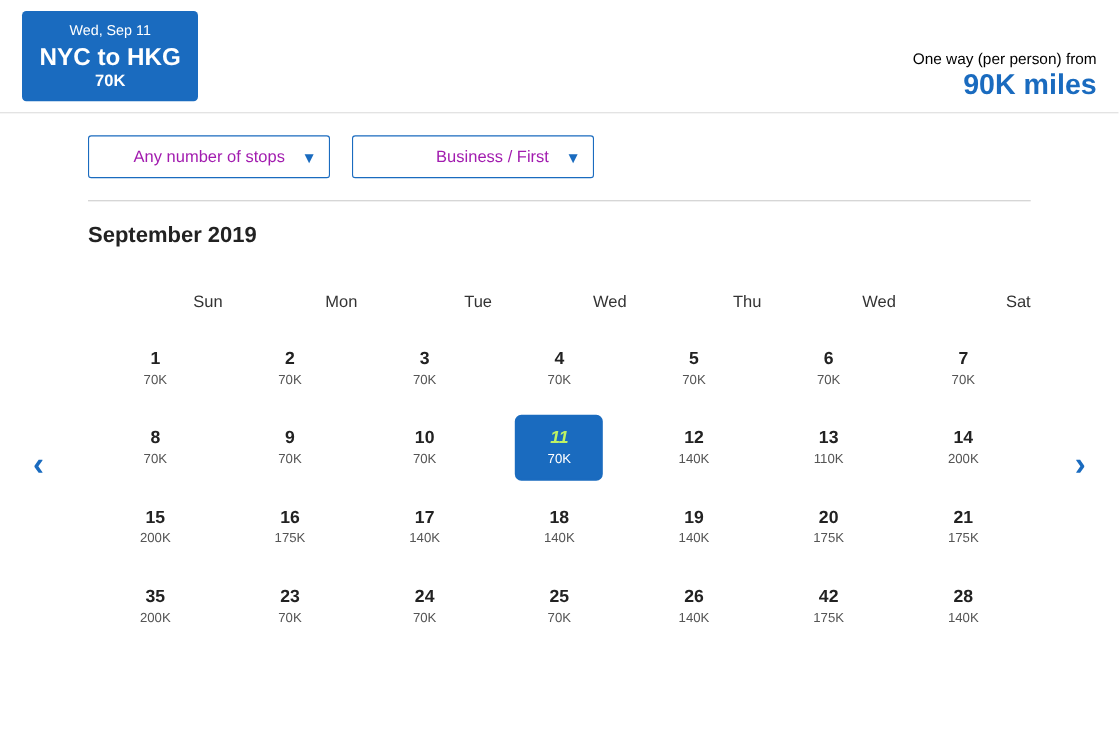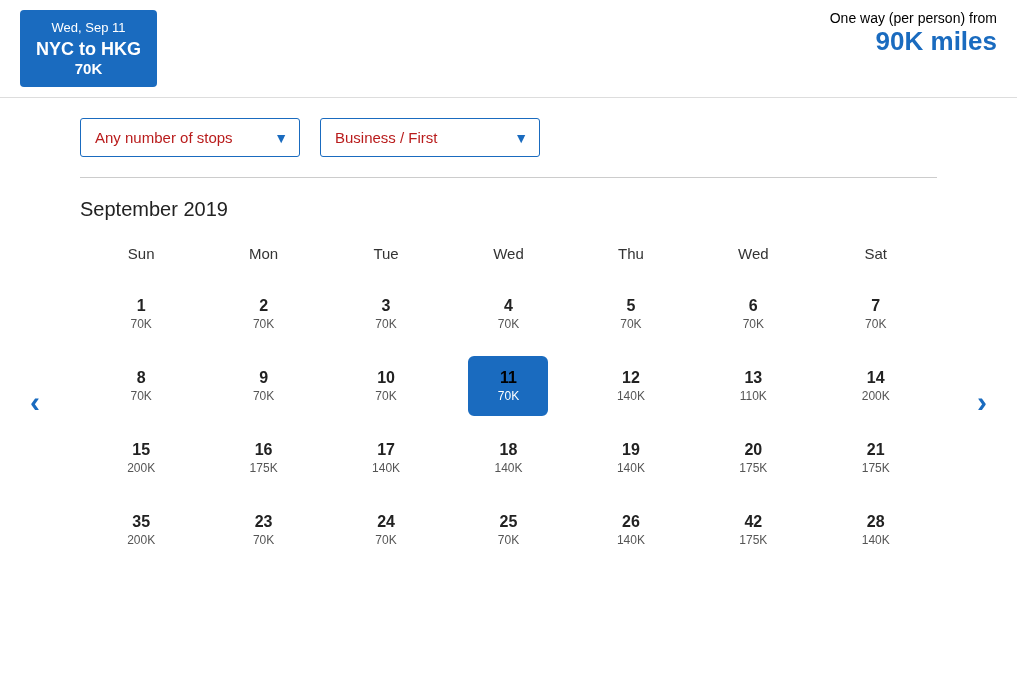--- a/index.html
+++ b/index.html
@@ -1,35 +1,35 @@
 <!DOCTYPE html>
 <html><head>
   <meta charset="utf-8">
   <style>
     * { box-sizing: border-box; margin: 0; padding: 0; }
     body { font-family: Arial, sans-serif; background: #fff; color: #333; }
 
     .header {
       display: flex;
-      align-items: flex-start;
+      align-items: flex-end;
       padding: 10px 20px;
       border-bottom: 1px solid #ddd;
       background: #fff;
     }
 
     .flight-badge {
       background: #1a6bbf;
       color: #fff;
       border-radius: 4px;
       padding: 10px 16px;
       text-align: center;
       min-width: 130px;
     }
     .flight-badge .date { font-size: 13px; margin-bottom: 4px; }
-    .flight-badge .route { font-size: 18px; font-weight: bold; }
+    .flight-badge .route { font-size: 22px; font-weight: bold; }
     .flight-badge .miles { font-size: 15px; font-weight: bold; }
 
     .price-info {
       margin-left: auto;
       text-align: right;
     }
     .price-info .label { font-size: 14px; color: #000000; }
     .price-info .miles-value { font-size: 26px; color: #1a6bbf; font-weight: bold; }
 
     .filters {
@@ -39,27 +39,28 @@
     }
 
     .filter-select {
       position: relative;
       display: inline-block;
     }
     .filter-select select {
       appearance: none;
       -webkit-appearance: none;
       border: 1.5px solid #1a6bbf;
-      color: #b91c1c;
+      color: #a21caf;
       background: #fff;
       padding: 10px 40px 10px 14px;
       font-size: 15px;
       border-radius: 3px;
       cursor: pointer;
       min-width: 220px;
+      text-align: right;
     }
     .filter-select .arrow {
       position: absolute;
       right: 12px;
       top: 50%;
       transform: translateY(-50%);
       color: #1a6bbf;
       pointer-events: none;
       font-size: 14px;
     }
@@ -69,22 +70,22 @@
       border-top: 1px solid #ccc;
       margin: 0 80px;
     }
 
     .calendar-section {
       padding: 20px 80px;
     }
 
     .month-title {
       font-size: 20px;
-      font-weight: normal;
-      margin-bottom: 16px;
+      font-weight: bold;
+      margin-bottom: 32px;
       color: #222;
     }
 
     .calendar-wrapper {
       position: relative;
     }
 
     .nav-arrow {
       position: absolute;
       top: 50%;
@@ -99,21 +100,21 @@
     }
     .nav-arrow.left { left: -60px; }
     .nav-arrow.right { right: -60px; }
 
     .calendar-grid {
       width: 100%;
       border-collapse: collapse;
     }
 
     .calendar-grid th {
-      text-align: center;
+      text-align: right;
       font-size: 15px;
       font-weight: normal;
       color: #333;
       padding: 8px 0 16px;
     }
 
     .calendar-grid td {
       text-align: center;
       padding: 6px 4px;
       vertical-align: middle;
@@ -142,21 +143,22 @@
       margin-top: 2px;
     }
 
     .day-cell.selected {
       background: #1a6bbf;
       border: 2px solid #1a6bbf;
       border-radius: 6px;
     }
 
     .day-cell.selected .day-num {
-      color: #000000;
+      color: #bef264;
+      font-style: italic;
     }
 
     .day-cell.selected .day-price {
       color: #fff;
     }
 
     .day-cell.empty {
       cursor: default;
     }
   </style>

